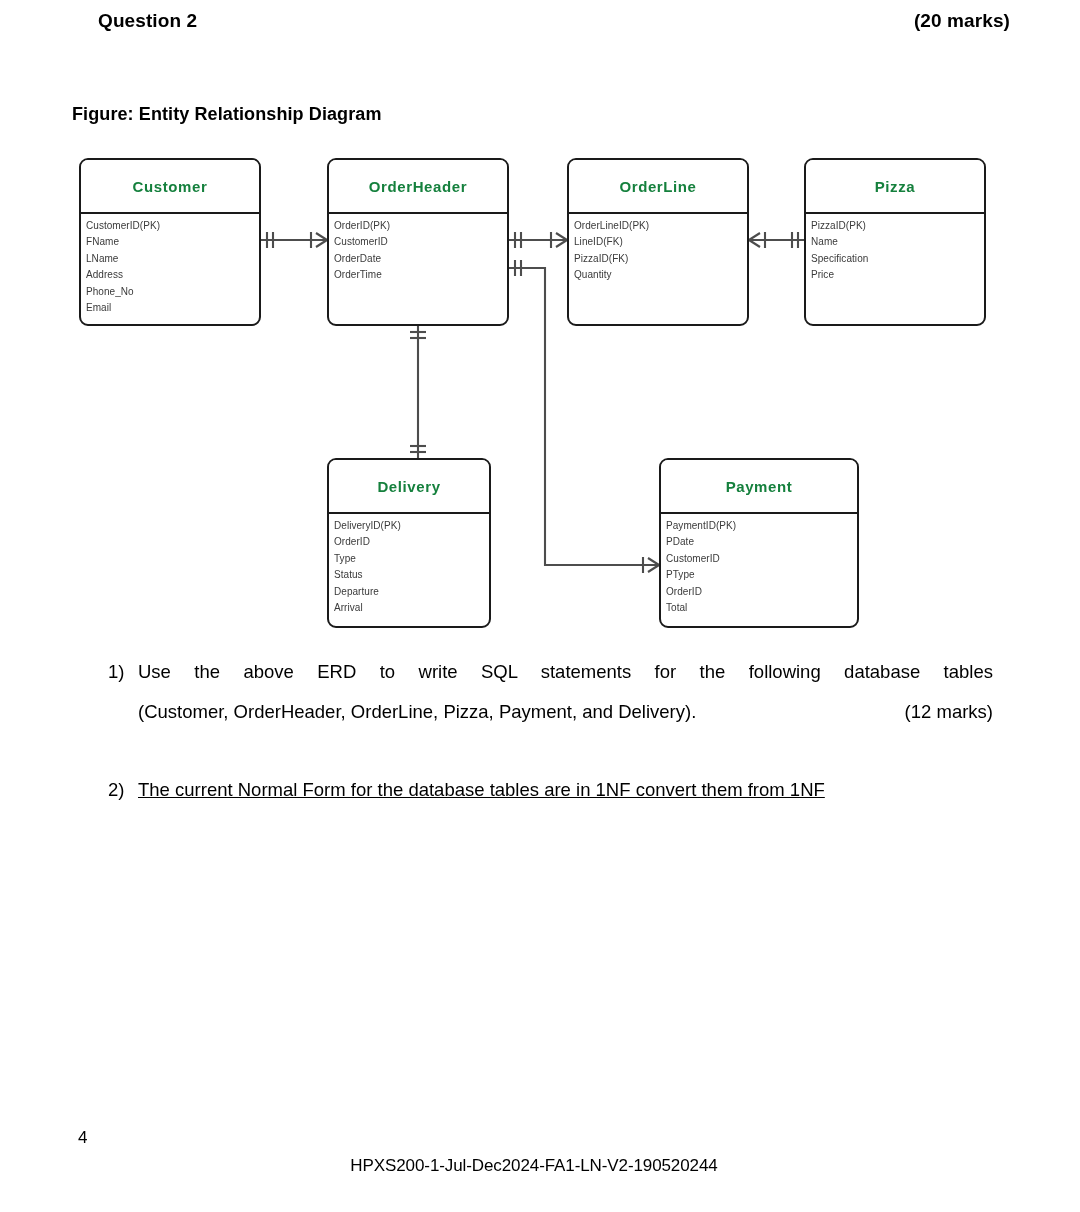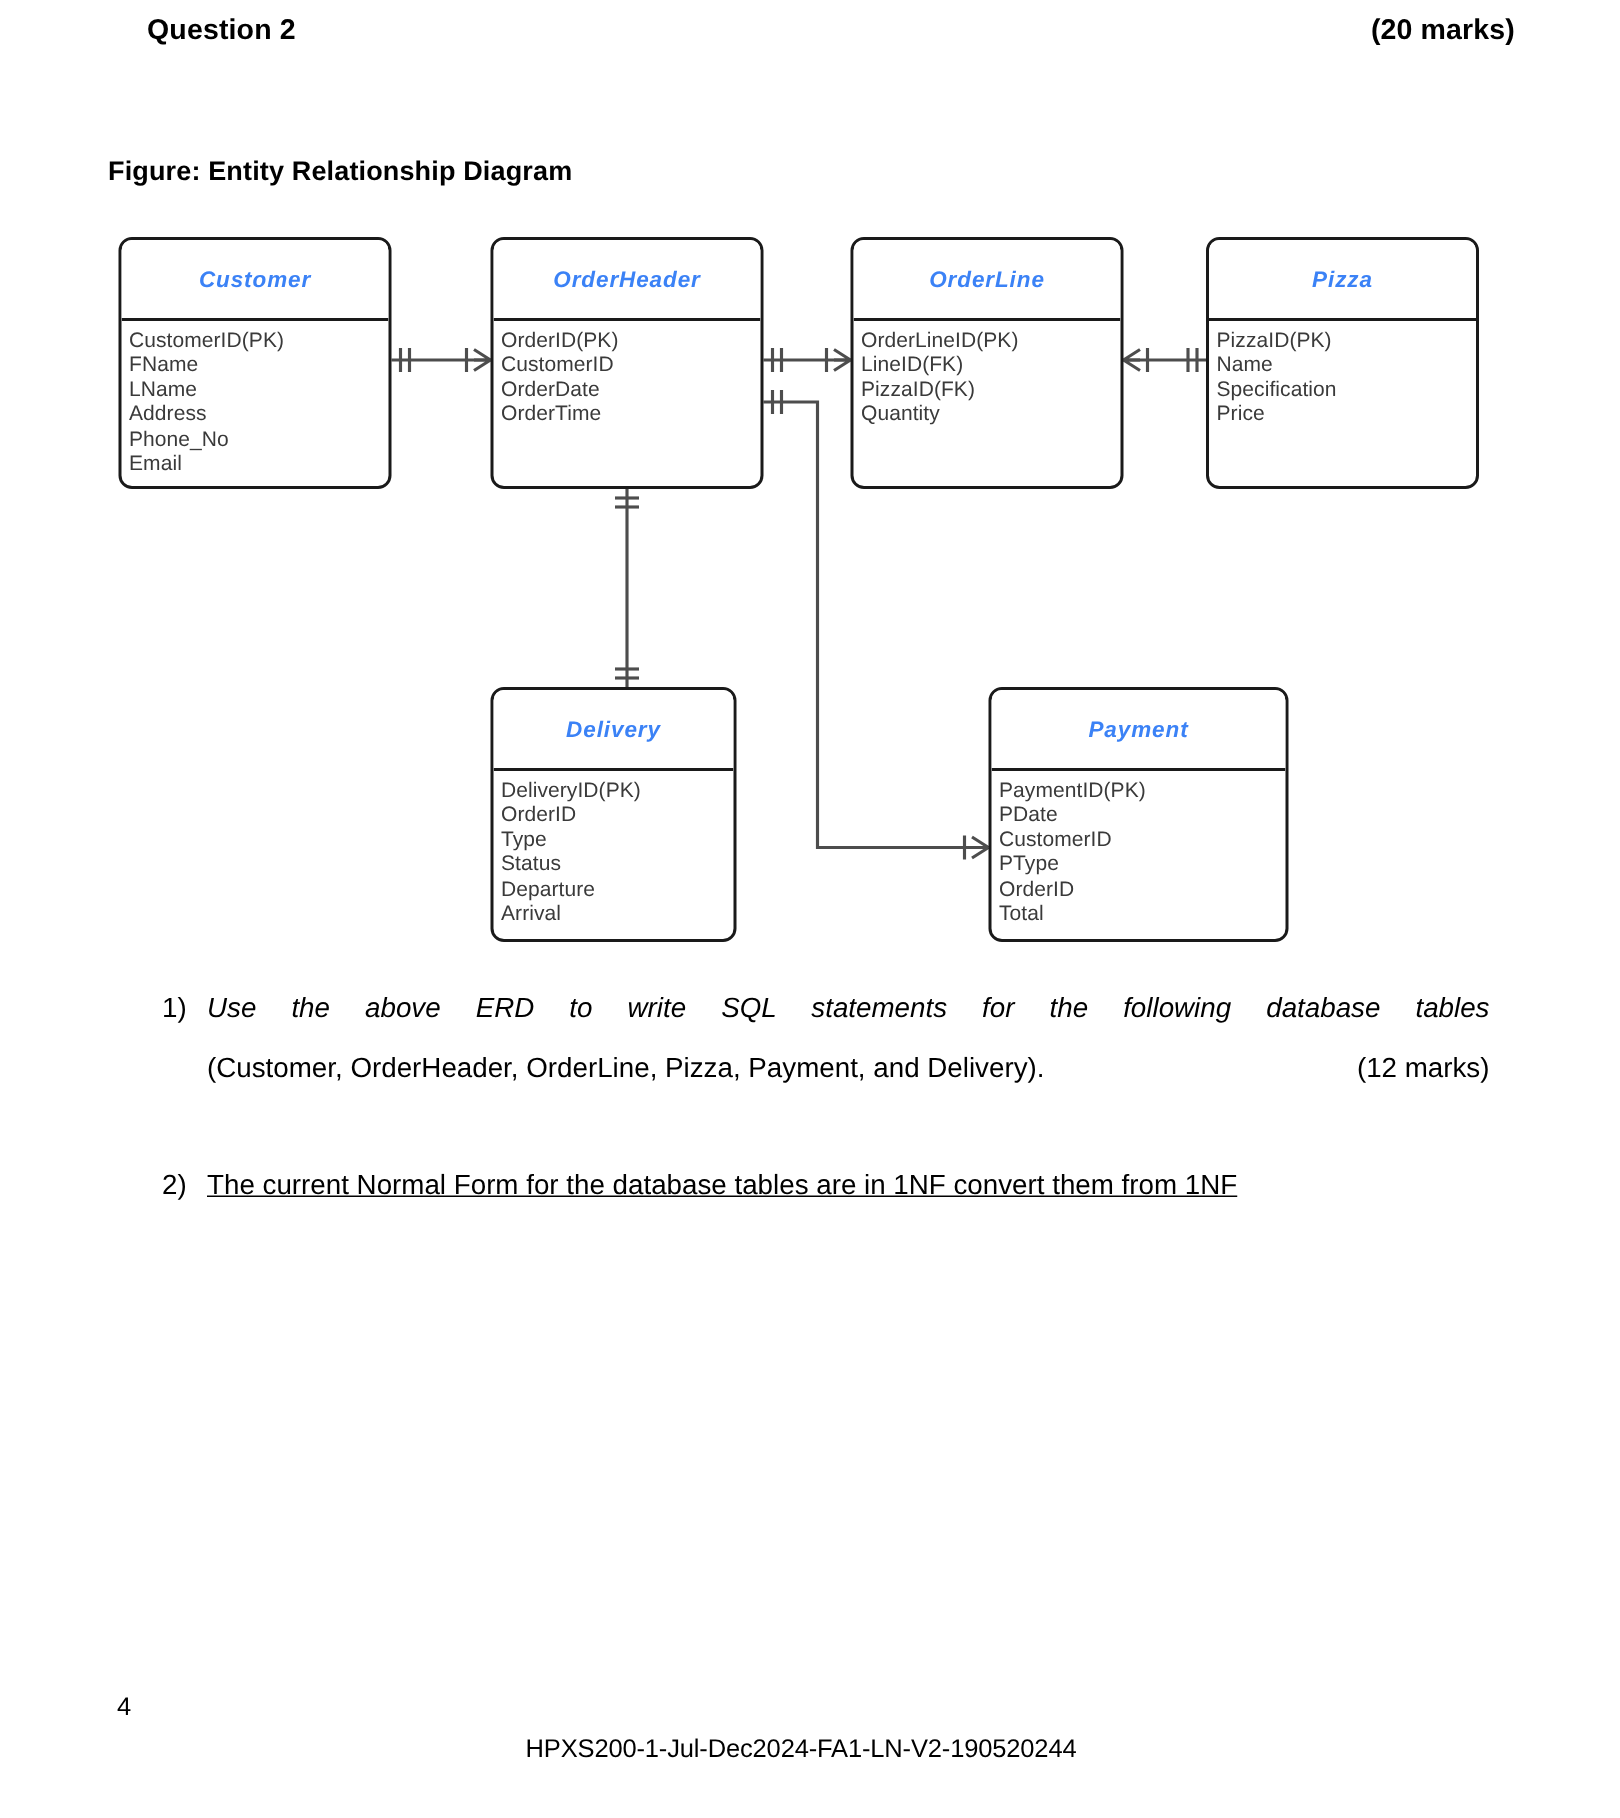--- a/index.html
+++ b/index.html
@@ -74,28 +74,27 @@
     display: flex;
     align-items: center;
     justify-content: center;
     border-bottom: 2.2px solid #1a1a1a;
     background: #ffffff;
   }
   .entity-name {
     font-size: 15px;
     font-weight: bold;
     letter-spacing: 0.6px;
-    color: #3b82f6;
-    font-style: italic;
+    color: #15803d;
   }
   .entity-attrs {
     padding: 4px 0 0 5px;
   }
   .attr {
-    font-size: 14px;
+    font-size: 10px;
     line-height: 16.4px;
     color: #3a3a3a;
     white-space: nowrap;
     letter-spacing: 0.05px;
   }
 
   
   #entity-customer    { left: 79px;  top: 158px; width: 182px; height: 168px; }
   #entity-orderheader { left: 327px; top: 158px; width: 182px; height: 168px; }
   #entity-orderline   { left: 567px; top: 158px; width: 182px; height: 168px; }
@@ -127,21 +126,20 @@
     line-height: 40px;
   }
   .q-line {
     display: flex;
     justify-content: space-between;
   }
   .q-line.justify .q-text {
     text-align: justify;
     text-align-last: justify;
     flex: 1 1 auto;
-    font-style: italic;
   }
   .q-text { white-space: pre-wrap; }
   .q-marks-inline {
     white-space: nowrap;
     padding-left: 26px;
   }
   .q-line.plain { display: block; text-decoration: underline; }
 
   
   .page-footer {

